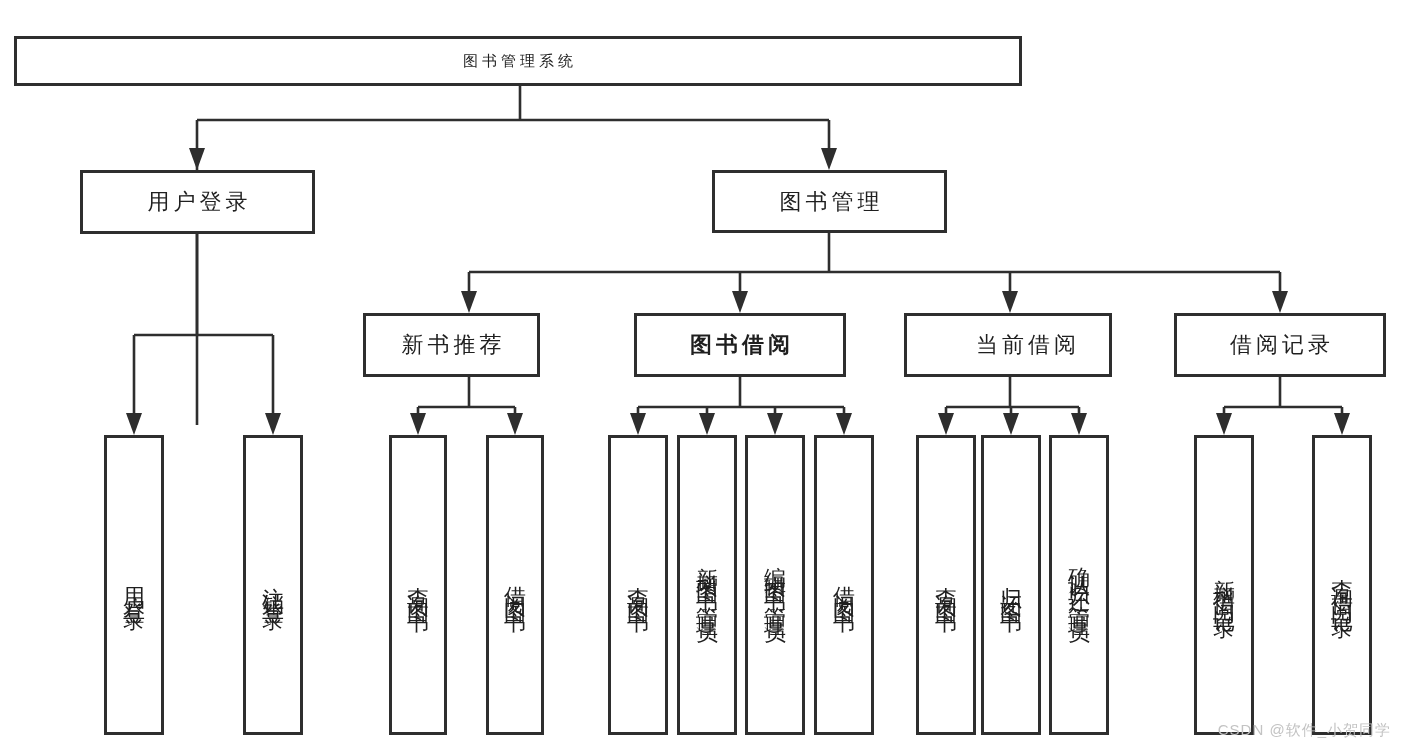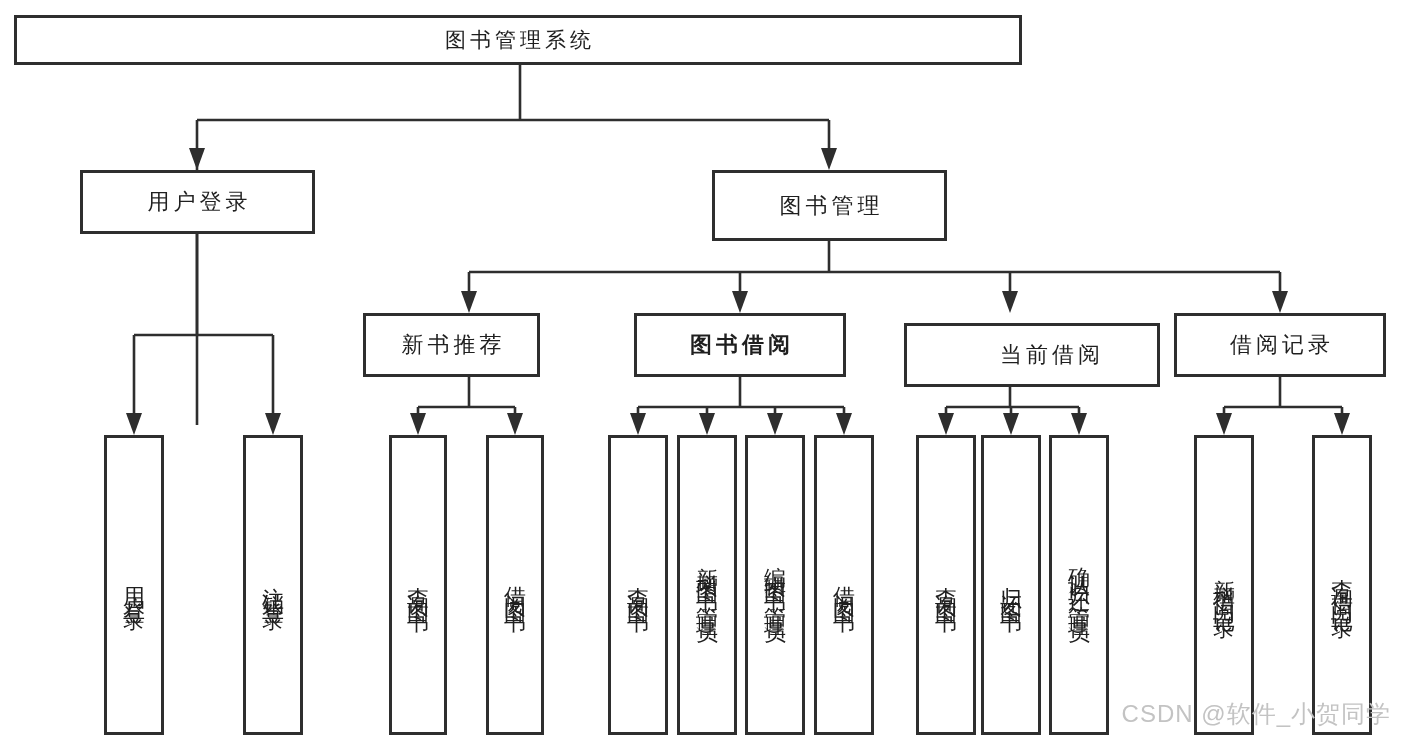--- a/index.html
+++ b/index.html
@@ -30,34 +30,35 @@
     justify-content: center;
     z-index: 2;
   }
   .hnode {
     font-size: 22px;
     letter-spacing: 4px;
     text-indent: 4px;
     white-space: nowrap;
   }
   .root-node {
-    font-size: 21px;
+    font-size: 15px;
+    margin-top: 21px;
   }
   .vnode {
     writing-mode: vertical-rl;
     text-orientation: mixed;
     font-size: 22px;
     letter-spacing: 8px;
     line-height: 1.1;
   }
   .watermark {
     position: absolute;
     right: 14px;
-    bottom: 17px;
-    font-size: 24px;
+    bottom: 7px;
+    font-size: 15px;
     letter-spacing: 1px;
     color: #c3c3c3;
     z-index: 3;
     white-space: nowrap;
   }
 </style>
 </head>
 <body>
 
 <div class="canvas">
@@ -111,25 +112,25 @@
       <polygon points="1003,413 1019,413 1011,435"></polygon>
       <polygon points="1071,413 1087,413 1079,435"></polygon>
       <polygon points="1216,413 1232,413 1224,435"></polygon>
       <polygon points="1334,413 1350,413 1342,435"></polygon>
     </g>
   </svg>
 
   <div class="node hnode root-node" style="left:14px; top:15px; width:1008px; height:50px;">图书管理系统</div>
 
   <div class="node hnode" style="left:80px; top:170px; width:235px; height:64px;">用户登录</div>
-  <div class="node hnode" style="left:712px; top:170px; width:235px; height:71px;text-align:right;">图书管理</div>
+  <div class="node hnode" style="left:712px; top:170px; width:235px; height:63px;text-align:right;">图书管理</div>
 
   <div class="node hnode" style="left:363px; top:313px; width:177px; height:64px;">新书推荐</div>
   <div class="node hnode" style="left:634px; top:313px; width:212px; height:64px;font-weight:bold;">图书借阅</div>
-  <div class="node hnode" style="left:904px; top:323px; width:256px; height:64px;padding-left:36px;">当前借阅</div>
+  <div class="node hnode" style="left:904px; top:313px; width:208px; height:64px;padding-left:36px;">当前借阅</div>
   <div class="node hnode" style="left:1174px; top:313px; width:212px; height:64px;">借阅记录</div>
 
   <div class="node vnode" style="left:104px; top:435px; width:60px; height:300px;">用户登录</div>
   <div class="node vnode" style="left:243px; top:435px; width:60px; height:300px;">注销登录</div>
 
   <div class="node vnode" style="left:389px; top:435px; width:58px; height:300px;">查询图书</div>
   <div class="node vnode" style="left:486px; top:435px; width:58px; height:300px;">借阅图书</div>
 
   <div class="node vnode" style="left:608px; top:435px; width:60px; height:300px;">查询图书</div>
   <div class="node vnode" style="left:677px; top:435px; width:60px; height:300px;">新增图书（管理员）</div>

